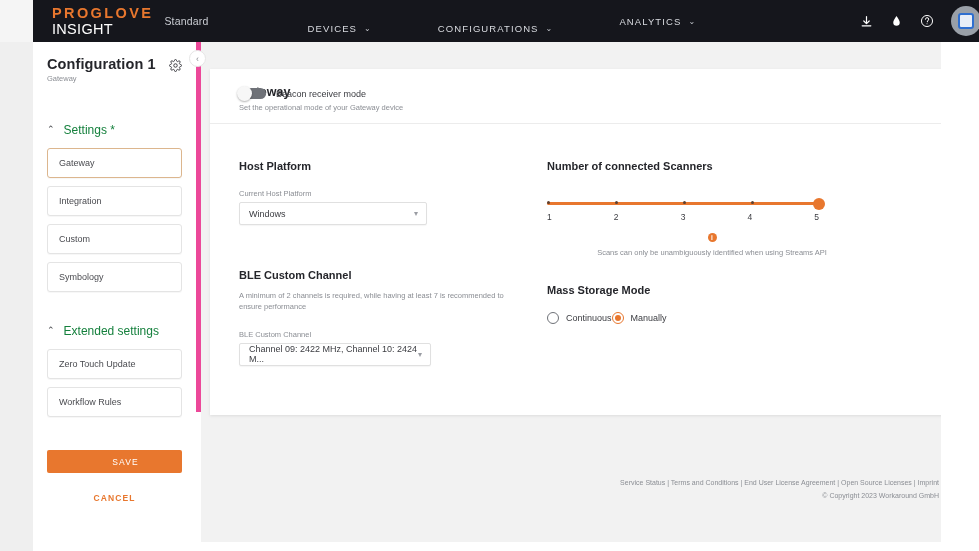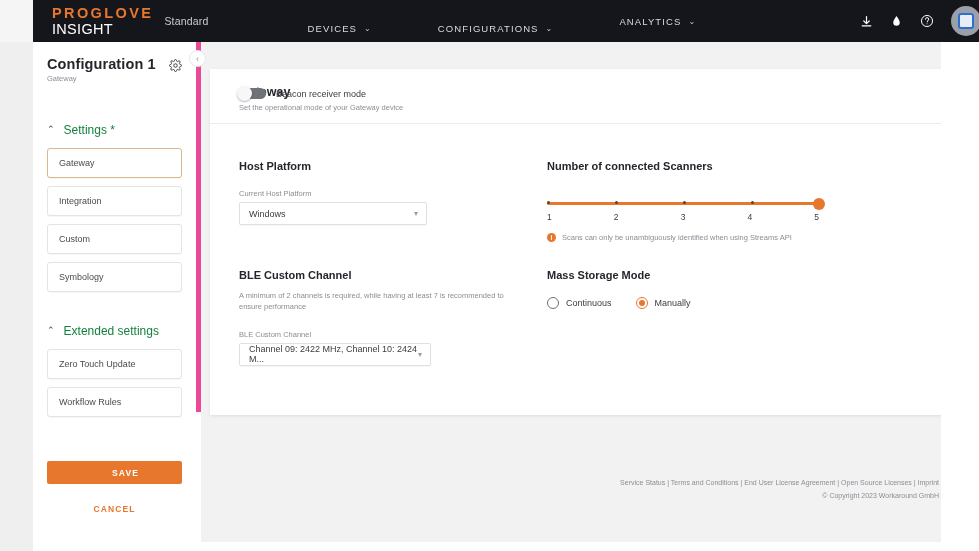--- a/index.html
+++ b/index.html
@@ -82,22 +82,22 @@
   .side-item {
     height:30px; border:1px solid #e4e4e4; border-radius:3px; background:#fff;
     display:flex; align-items:center; padding-left:11px;
     font-size:9px; color:#4a4b50; margin-bottom:8px; cursor:pointer;
     box-shadow:0 1px 1px rgba(0,0,0,.035);
   }
   .side-item.selected { border-color:#dcb68e; }
   .section-head.ext { margin-top:32px; }
   .btn-save {
     height:23px; background:#e8772e; border:none; border-radius:2px; color:#fff;
-    font-size:8.5px; font-weight:bold; letter-spacing:1.1px; width:100%;
-    margin-top:36px; cursor:pointer;padding-left:22px;
+    font-size:8.5px; font-weight:normal; letter-spacing:1.1px; width:100%;
+    margin-top:25px; cursor:pointer;padding-left:22px;
   }
   .btn-cancel {
     display:block; width:100%; text-align:center; margin-top:20px;
     background:none; border:none; color:#e8772e; font-size:8.5px;
     font-weight:bold; letter-spacing:1.1px; cursor:pointer;
   }
 
   
   .main { position:absolute; left:201px; top:42px; width:778px; height:509px; background:#f2f2f2; }
   .card {
@@ -143,30 +143,30 @@
   
   .slider-wrap { position:relative; margin-top:30px; width:272px; }
   .slider-track { position:relative; height:3px; background:#e8772e; border-radius:2px; }
   .slider-dot { position:absolute; top:-1px; width:3px; height:3px; border-radius:50%; background:#5d4030; }
   .slider-thumb {
     position:absolute; top:-4.5px; right:-6px; width:12px; height:12px; border-radius:50%;
     background:#e8772e; cursor:pointer;
   }
   .slider-ticks { display:flex; justify-content:space-between; margin-top:7px; }
   .slider-ticks span { font-size:8.5px; color:#3b3c41; }
-  .note-row { display:flex; align-items:center; gap:6px; margin-top:11px; }
+  .note-row { display:flex; align-items:center; gap:6px; margin-top:11px;flex-direction:column; }
   .note-icon {
     width:9px; height:9px; border-radius:50%; background:#e8772e; color:#fff;
     font-size:6.5px; font-weight:bold; display:flex; align-items:center; justify-content:center;
     flex:none;
   }
   .note-text { font-size:7.5px; color:#8b8e94; }
 
   .mass-block { margin-top:27px; }
-  .radio-row { display:flex; align-items:center; gap:24px; margin-top:16px; }
+  .radio-row { display:flex; align-items:center; margin-top:16px; }
   .radio-opt { display:flex; align-items:center; gap:7px; cursor:pointer; }
   .radio {
     width:12px; height:12px; border-radius:50%; border:1.3px solid #6f7278;
     display:flex; align-items:center; justify-content:center; flex:none;
   }
   .radio.checked { border-color:#e8772e; }
   .radio.checked::after {
     content:""; width:6px; height:6px; border-radius:50%; background:#e8772e;
   }
   .radio-label { font-size:9px; color:#3b3c41; }

